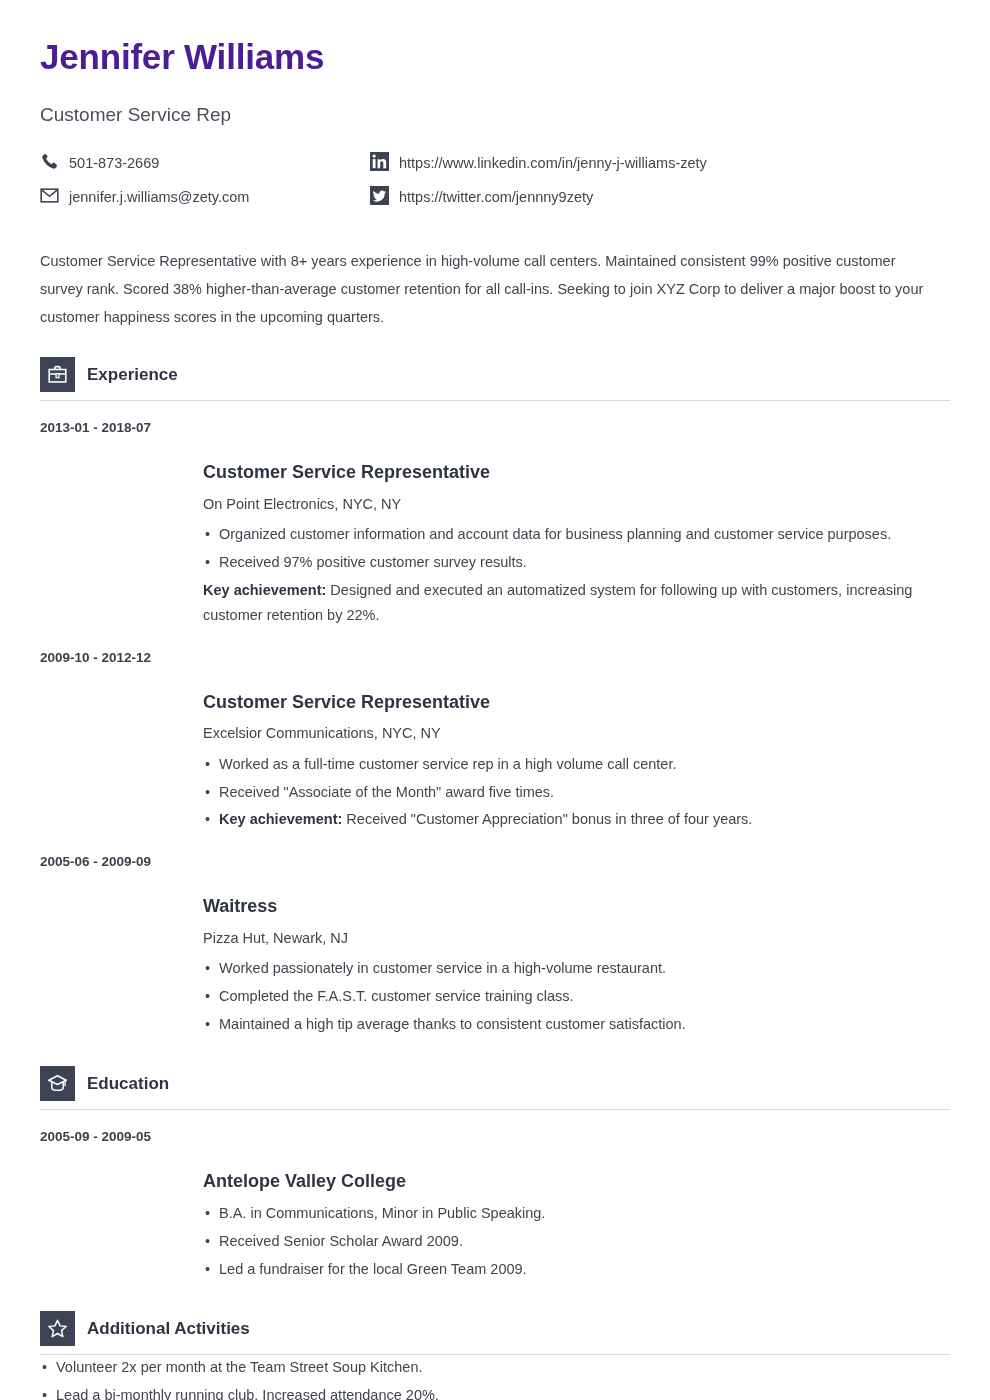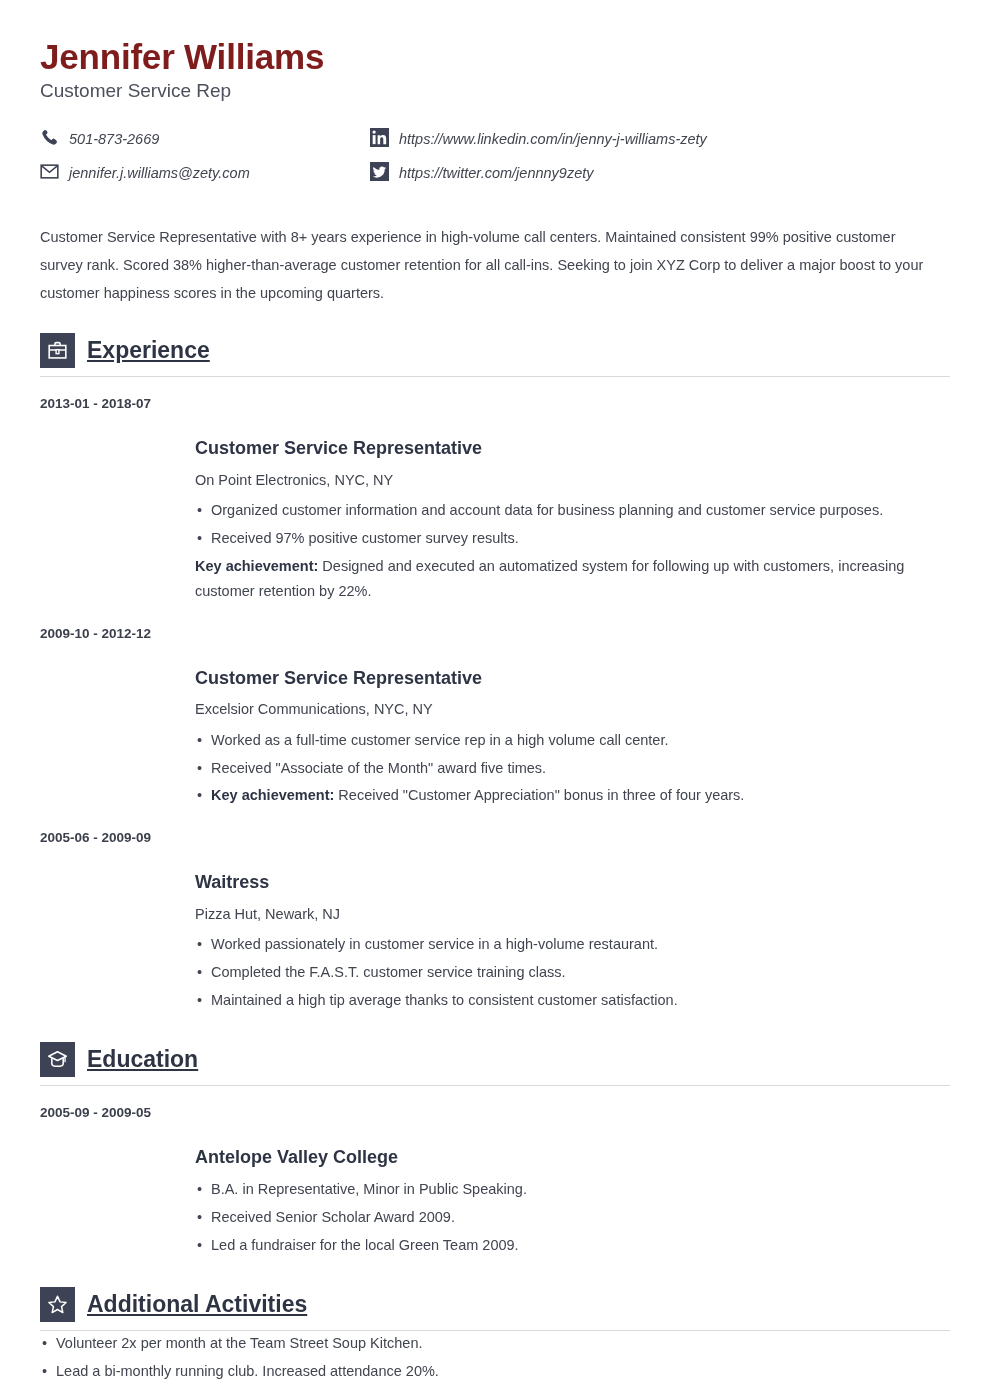--- a/index.html
+++ b/index.html
@@ -20,37 +20,36 @@
     box-sizing: border-box;
     padding: 38px 40px 0 40px;
     position: relative;
     overflow: hidden;
   }
 
   
   .name {
     font-size: 35px;
     font-weight: bold;
-    color: #7f1d1d;
+    color: #4c1d95;
     letter-spacing: -0.2px;
     line-height: 1.1;
-    margin: 0 0 4px 0;
+    margin: 0 0 28px 0;
   }
   .job-title {
     font-size: 19px;
     font-weight: normal;
     color: #4b505c;
     margin: 0 0 26px 0;
     line-height: 1.1;
   }
 
   .contacts {
     display: flex;
     align-items: flex-start;
-    font-style: italic;
   }
   .contact-col {
     display: flex;
     flex-direction: column;
   }
   .contact-col.left { width: 330px; }
   .contact-col.right { width: 420px; }
   .contact-row {
     display: flex;
     align-items: flex-start;
@@ -97,37 +96,37 @@
     flex: 0 0 35px;
     background: #3d4354;
     display: flex;
     align-items: center;
     justify-content: center;
     color: #ffffff;
     margin-right: 12px;
   }
   .section-icon svg { display: block; }
   .section-title {
-    font-size: 23px;
+    font-size: 17px;
     font-weight: bold;
     color: #2e3444;
     line-height: 1;
-    text-decoration: underline;
   }
   .section-rule {
     height: 1px;
     background: #d8dadf;
     margin-left: 0;
   }
 
   
   .entry {
     display: flex;
     align-items: flex-start;
     margin-top: 14px;
+    gap: 8px;
   }
   .entry-date {
     width: 155px;
     flex: 0 0 155px;
     font-size: 13.5px;
     font-weight: bold;
     color: #3a3f4b;
     padding-top: 4px;
     line-height: 1.4;
   }
@@ -327,21 +326,21 @@
       </span>
       <span class="section-title">Education</span>
     </div>
     <div class="section-rule"></div>
 
     <div class="entry">
       <div class="entry-date">2005-09 - 2009-05</div>
       <div class="entry-body">
         <div class="entry-title">Antelope Valley College</div>
         <ul class="bullets">
-          <li>B.A. in Representative, Minor in Public Speaking.</li>
+          <li>B.A. in Communications, Minor in Public Speaking.</li>
           <li>Received Senior Scholar Award 2009.</li>
           <li>Led a fundraiser for the local Green Team 2009.</li>
         </ul>
       </div>
     </div>
   </div>
 
   <div class="section">
     <div class="section-head">
       <span class="section-icon">

